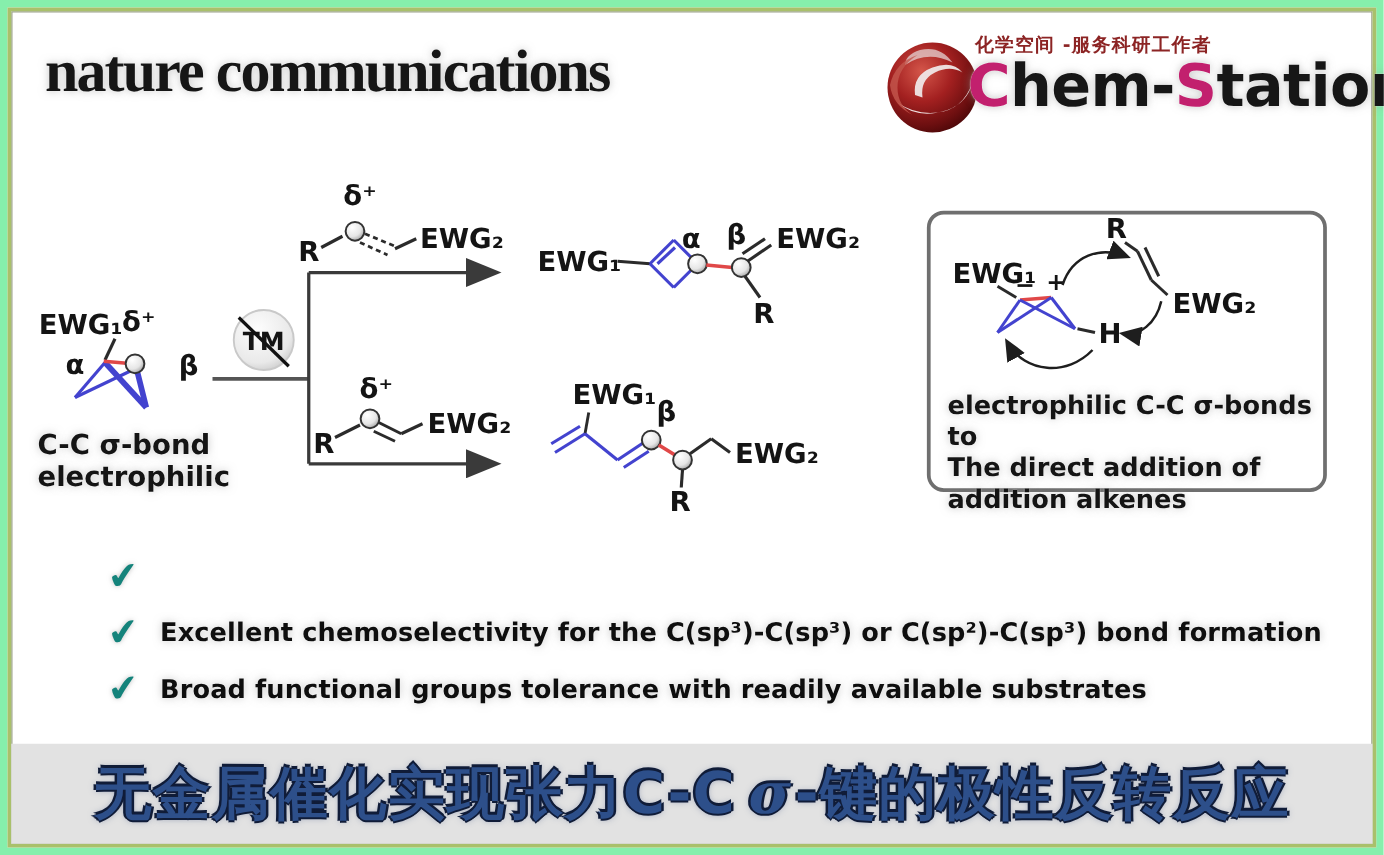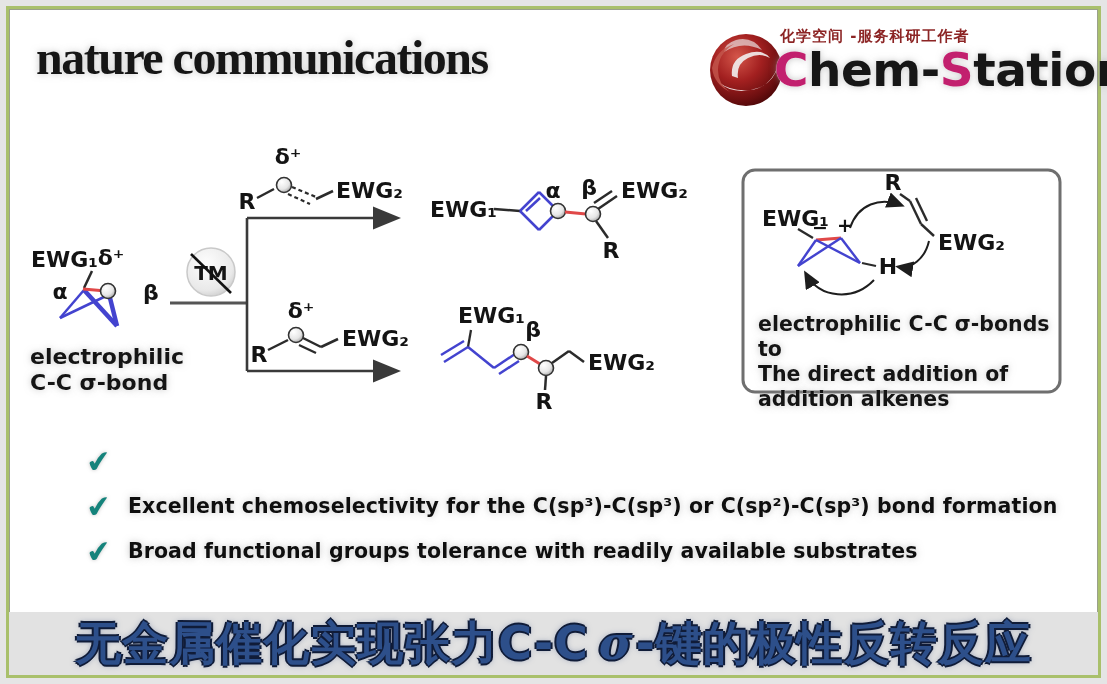--- a/index.html
+++ b/index.html
@@ -1,18 +1,18 @@
 <!DOCTYPE html>
 <html><head>
 <meta charset="utf-8">
 <style>
   * { margin:0; padding:0; box-sizing:border-box; }
   html,body { width:1107px; height:684px; background:#fff; overflow:hidden;
               font-family:"DejaVu Sans","Liberation Sans",sans-serif; }
-  #stage { position:relative; width:1107px; height:684px; background:#e5e5e5; }
+  #stage { position:relative; width:1107px; height:684px; background:#86efac; }
   #frame { position:absolute; left:6px; top:6px; right:6px; bottom:6px;
            border:3px solid #a9c06b; background:#fff;
            box-shadow: inset 0 0 0 1px #9aa08a; }
   .halo { text-shadow: 0 0 1px #fff, 0 0 7px rgba(150,150,150,.55); }
 
   
   #journal { position:absolute; left:36px; top:30px;
              font-family:"Liberation Serif","DejaVu Serif",serif;
              font-weight:bold; font-size:48px; letter-spacing:-1.5px;
              color:#161616; white-space:nowrap; }
@@ -38,21 +38,21 @@
   #inset-caption   { left:758px; top:312px; font-size:20.5px; line-height:25px; width:295px; }
 
   
   #bullets { position:absolute; left:86px; top:438px; }
   .bullet-row { display:flex; align-items:center; height:45px; }
   .check { font-size:30px; color:#14837b; width:42px; transform:rotate(-6deg);
            text-shadow:0 0 4px rgba(130,130,130,.5); }
   .bullet-text { font-size:20.5px; font-weight:bold; color:#0e0e0e; letter-spacing:0.1px; }
 
   
-  #banner { position:absolute; left:9px; right:9px; bottom:9px; height:63px;
+  #banner { position:absolute; left:9px; right:9px; bottom:9px; height:80px;
             background:#e2e2e2; display:flex; align-items:center; justify-content:center;
             white-space:nowrap; }
   #banner .cn { font-size:46px; font-weight:bold; color:#2d4f8a; letter-spacing:1px;
                 text-shadow:-2px 0 0 #101c38, 2px 0 0 #101c38, 0 -2px 0 #101c38,
                              0 2px 0 #101c38, 0 0 6px rgba(60,80,130,.6); }
   #banner .sigma { font-style:italic; font-family:"DejaVu Serif",serif; margin:0 2px 0 10px; }
 </style>
 </head>
 <body>
 
@@ -210,22 +210,22 @@
       <text x="938" y="250" class="lbl">EWG₂</text>
       <g stroke="#1e1e1e" stroke-width="2" fill="none">
         <path d="M 850 228 C 858 204, 880 197, 901 205" marker-end="url(#ah2)"></path>
         <path d="M 929 241 C 925 259, 911 269, 899 267" marker-end="url(#ah2)"></path>
         <path d="M 874 280 C 854 301, 820 299, 806 274" marker-end="url(#ah2)"></path>
       </g>
     </g>
   </svg>
 
   <div id="reactant-caption" class="caption halo">
+    <div>C-C σ-bond</div>
     <div>electrophilic</div>
-    <div>C-C σ-bond</div>
   </div>
 
   <div id="inset-caption" class="caption halo">
     <div>electrophilic C-C σ-bonds to</div>
     <div>The direct addition of</div>
     <div>addition alkenes</div>
   </div>
 
   <div id="bullets">
     <div class="bullet-row">

